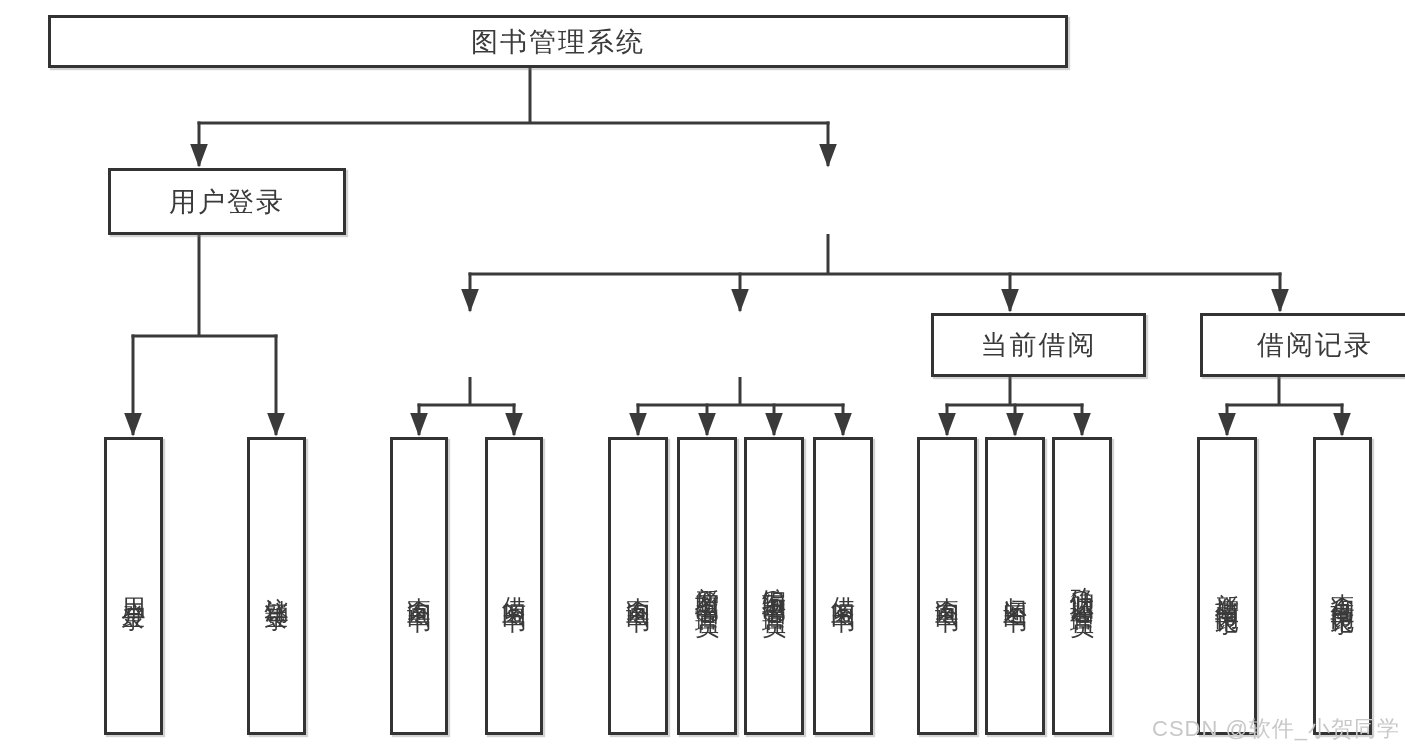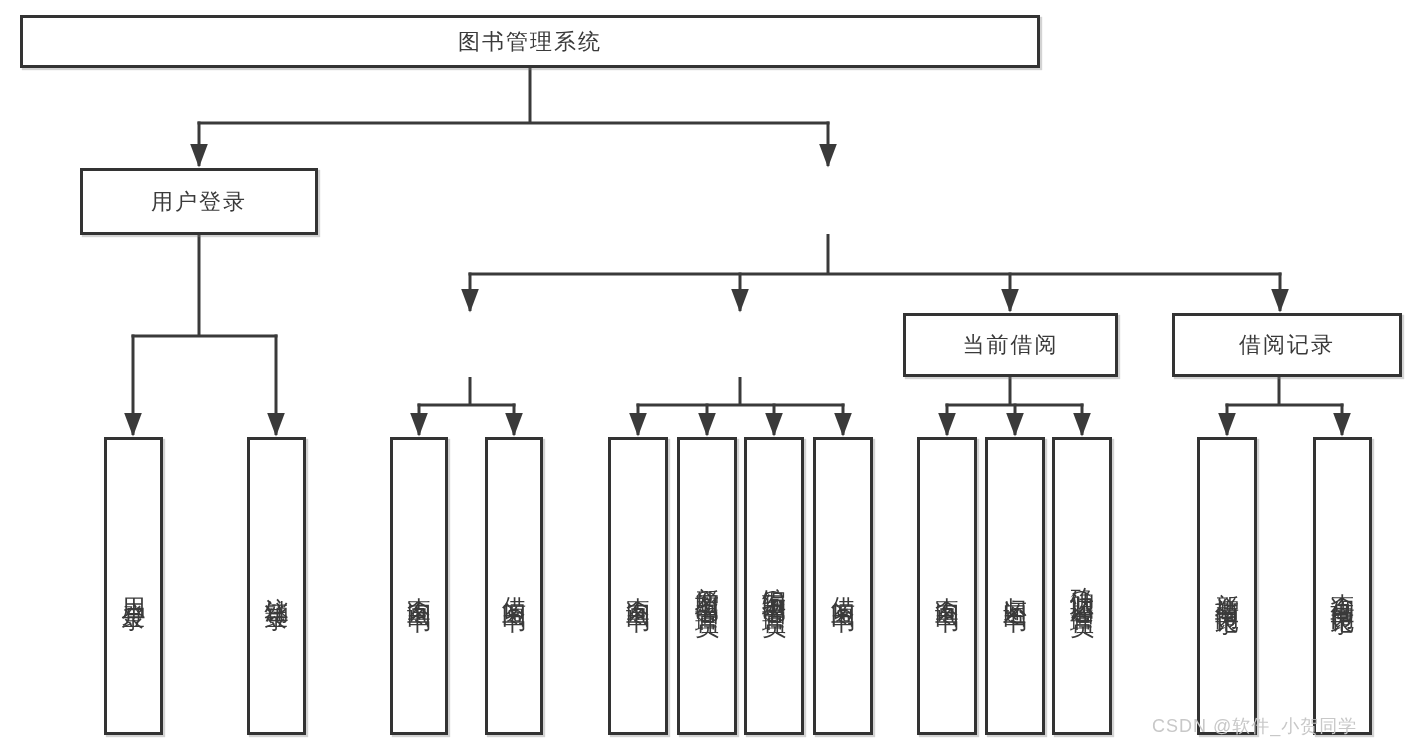--- a/index.html
+++ b/index.html
@@ -25,37 +25,37 @@
     background: #ffffff;
     border: 3px solid #333333;
     color: #3a3a3a;
     display: flex;
     align-items: center;
     justify-content: center;
     z-index: 1;
     box-shadow: 2px 2px 1px rgba(130,130,130,0.35);
   }
 
-  .hbox { font-size: 22px; letter-spacing: 2px; }
+  .hbox { font-size: 27px; letter-spacing: 2px; margin-left: 28px; }
 
   .vbox .vtext {
     writing-mode: vertical-lr;
     text-orientation: mixed;
     font-size: 24px;
     letter-spacing: 4px;
     line-height: 1;
     color: #3a3a3a;
   }
 
   .watermark {
     position: absolute;
     left: 1152px;
     top: 714px;
     z-index: 5;
-    font-size: 18px;
+    font-size: 22px;
     color: #c8c8c8;
     letter-spacing: 1px;
     white-space: nowrap;
   }
 </style>
 </head>
 <body>
 
 <div class="canvas">
 

